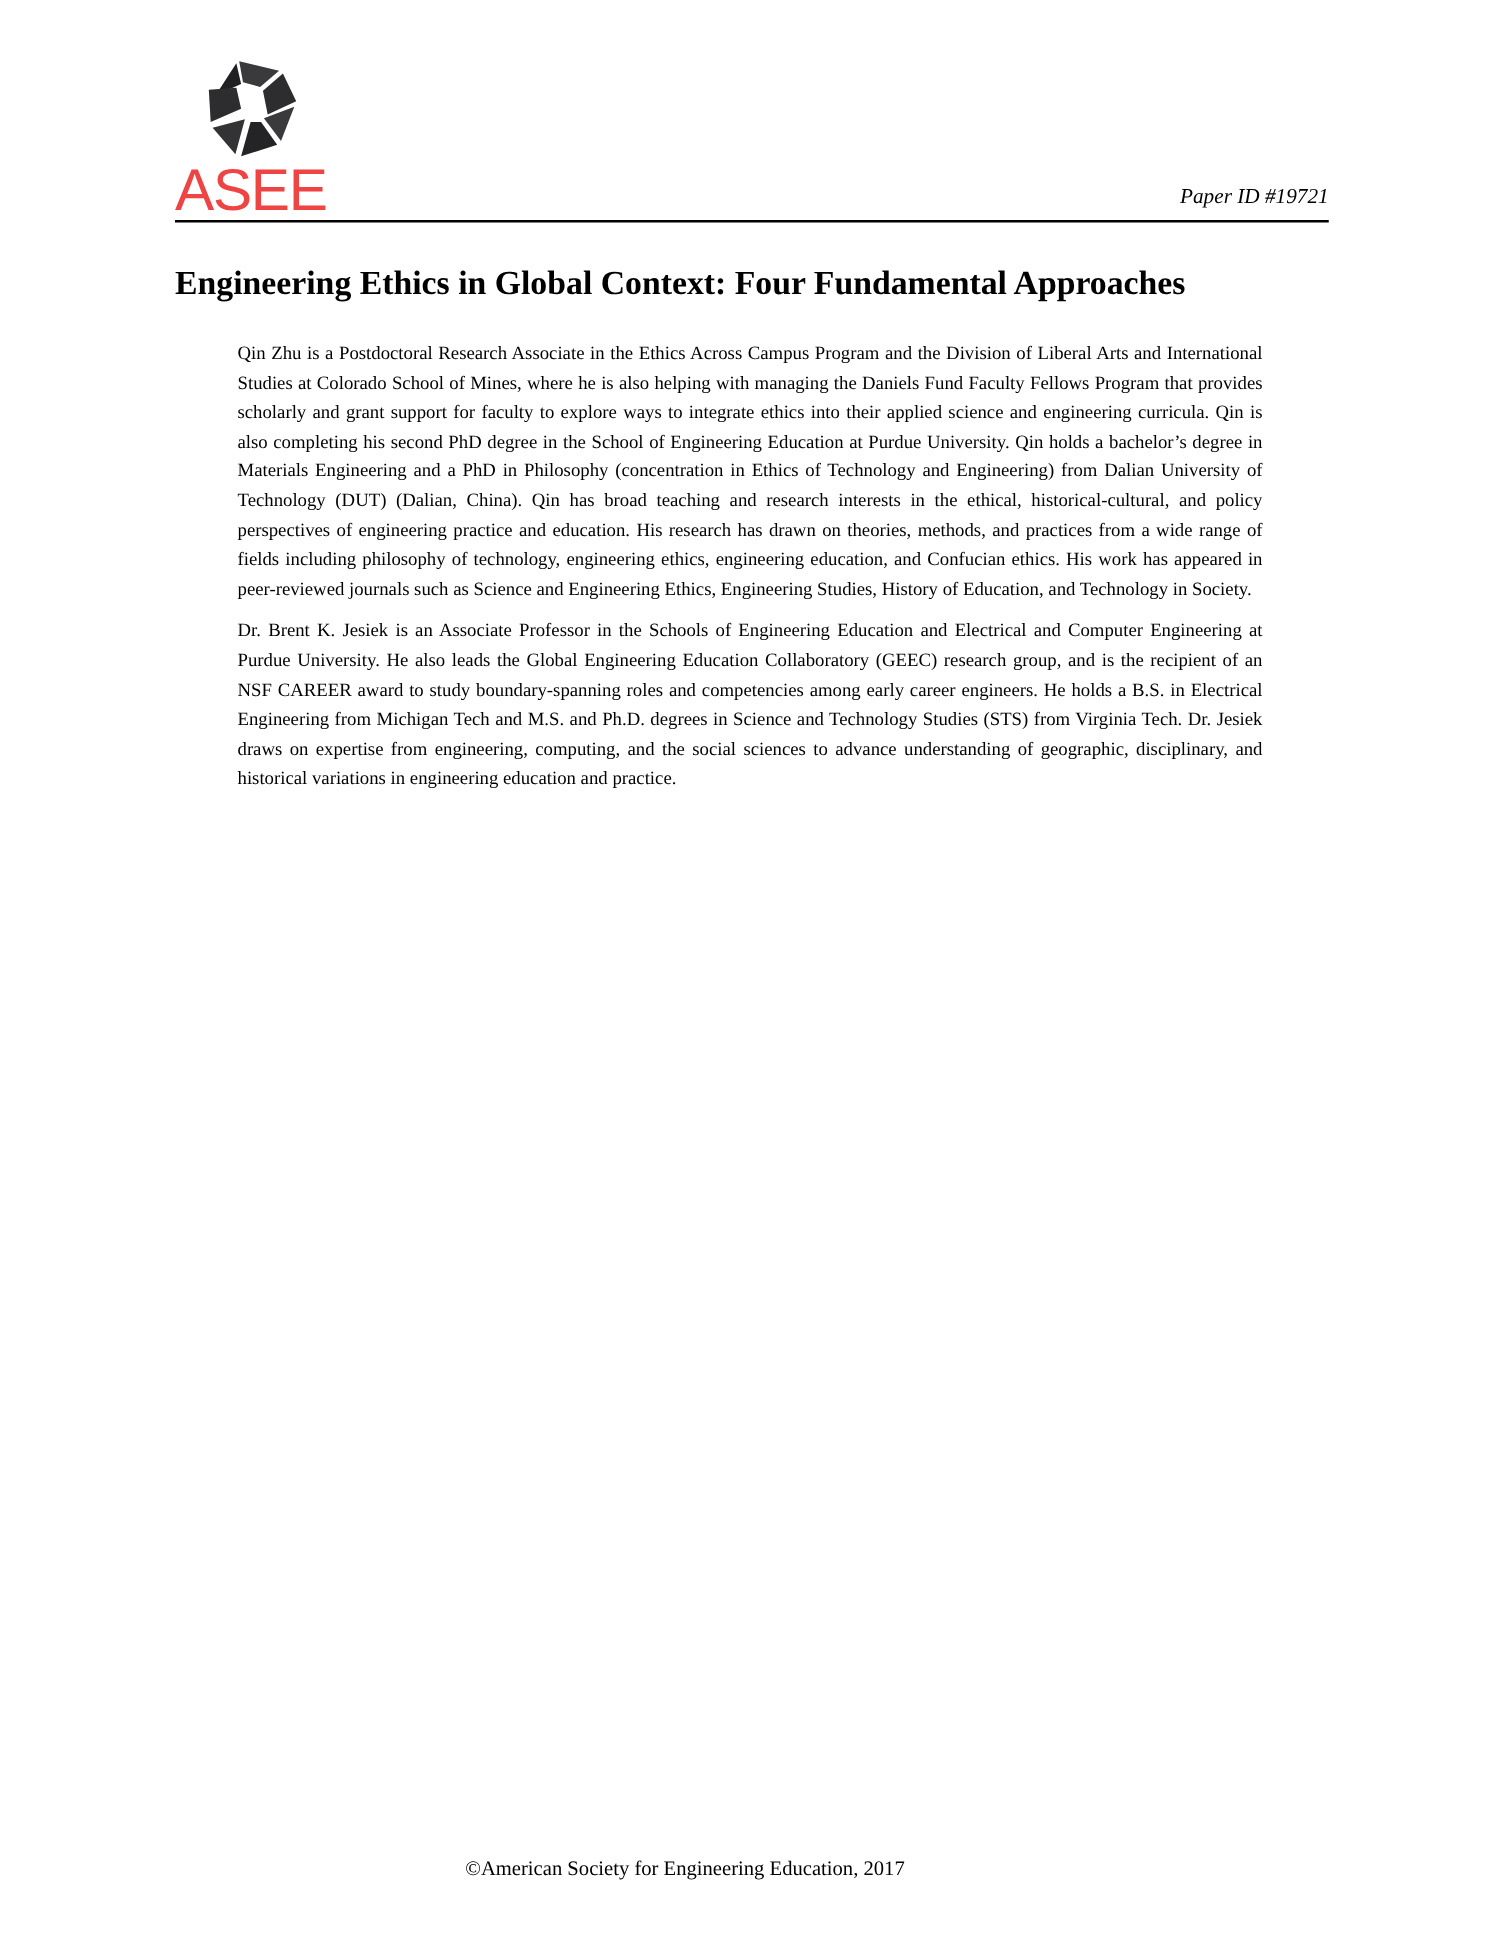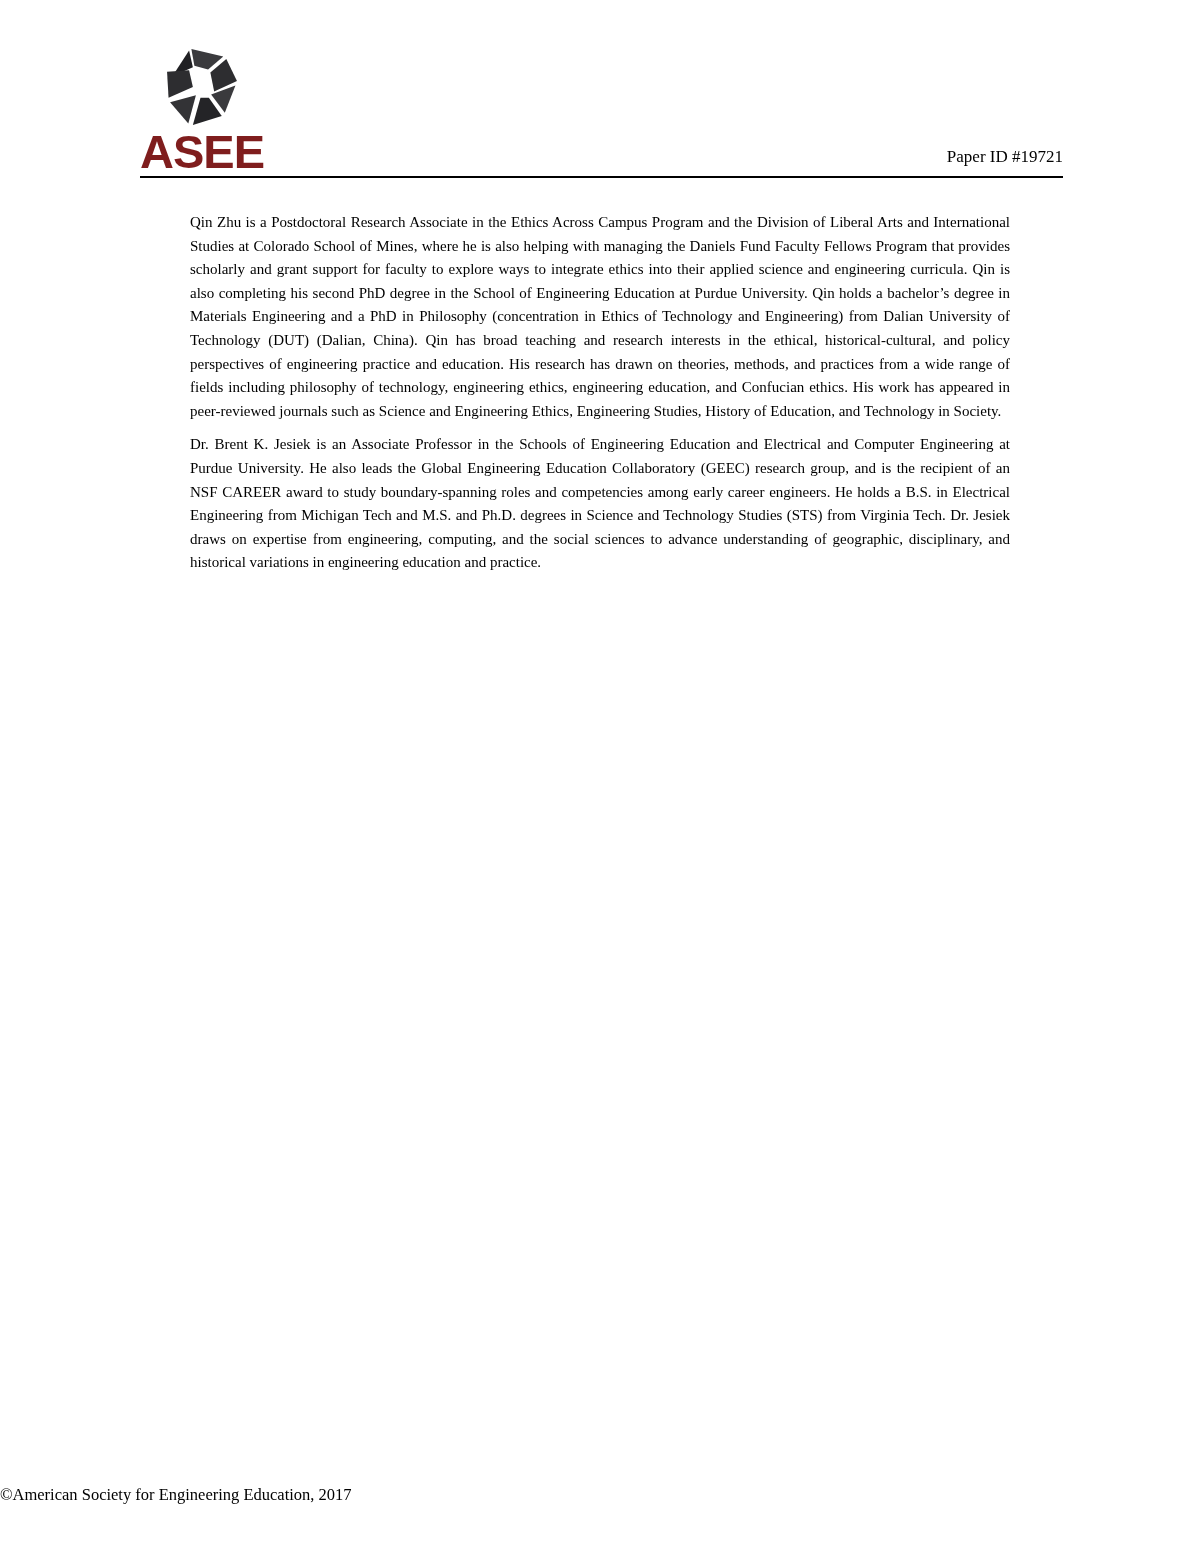--- a/index.html
+++ b/index.html
@@ -22,32 +22,33 @@
     width: 140px;
   }
   .logo-mark {
     width: 76px;
     height: 78px;
     display: block;
     margin-left: 24px;
   }
   .logo-word {
     font-family: "Liberation Sans", "DejaVu Sans", sans-serif;
-    font-weight: 700;
+    font-weight: 400;
     font-size: 47px;
     line-height: 1.0;
     letter-spacing: -1px;
-    color: #7f1d1d;
+    color: #ef4444;
     margin-top: 2px;
   }
   .paper-id {
     position: absolute;
     top: 147px;
     right: 137px;
     font-size: 17px;
+    font-style: italic;
   }
   .header-rule {
     position: absolute;
     top: 176px;
     left: 140px;
     width: 923px;
     height: 0;
     border: none;
     border-top: 2px solid #000000;
     margin: 0;
@@ -78,20 +79,21 @@
     text-align: justify;
     margin: 0 53px 10px 50px;
   }
 
   
   .footer {
     position: absolute;
     left: 0;
     top: 1485px;
     width: 1096px;
+    text-align: center;
     font-size: 16.5px;
   }
 </style>
 </head>
 <body>
 
 <div class="page">
 
   <header>
     <div class="logo">
@@ -106,20 +108,21 @@
       </svg>
       <div class="logo-word">ASEE</div>
     </div>
 
     <div class="paper-id">Paper ID #19721</div>
 
     <hr class="header-rule">
   </header>
 
   <main class="content">
+    <h1 class="title">Engineering Ethics in Global Context: Four Fundamental Approaches</h1>
 
     <section>
       <p class="author-bio">Qin Zhu is a Postdoctoral Research Associate in the Ethics Across Campus Program and the Division of Liberal Arts and International Studies at Colorado School of Mines, where he is also helping with managing the Daniels Fund Faculty Fellows Program that provides scholarly and grant support for faculty to explore ways to integrate ethics into their applied science and engineering curricula. Qin is also completing his second PhD degree in the School of Engineering Education at Purdue University. Qin holds a bachelor’s degree in Materials Engineering and a PhD in Philosophy (concentration in Ethics of Technology and Engineering) from Dalian University of Technology (DUT) (Dalian, China). Qin has broad teaching and research interests in the ethical, historical-cultural, and policy perspectives of engineering practice and education. His research has drawn on theories, methods, and practices from a wide range of fields including philosophy of technology, engineering ethics, engineering education, and Confucian ethics. His work has appeared in peer-reviewed journals such as Science and Engineering Ethics, Engineering Studies, History of Education, and Technology in Society.</p>
     </section>
 
     <section>
       <p class="author-bio">Dr. Brent K. Jesiek is an Associate Professor in the Schools of Engineering Education and Electrical and Computer Engineering at Purdue University. He also leads the Global Engineering Education Collaboratory (GEEC) research group, and is the recipient of an NSF CAREER award to study boundary-spanning roles and competencies among early career engineers. He holds a B.S. in Electrical Engineering from Michigan Tech and M.S. and Ph.D. degrees in Science and Technology Studies (STS) from Virginia Tech. Dr. Jesiek draws on expertise from engineering, computing, and the social sciences to advance understanding of geographic, disciplinary, and historical variations in engineering education and practice.</p>
     </section>
   </main>
 

